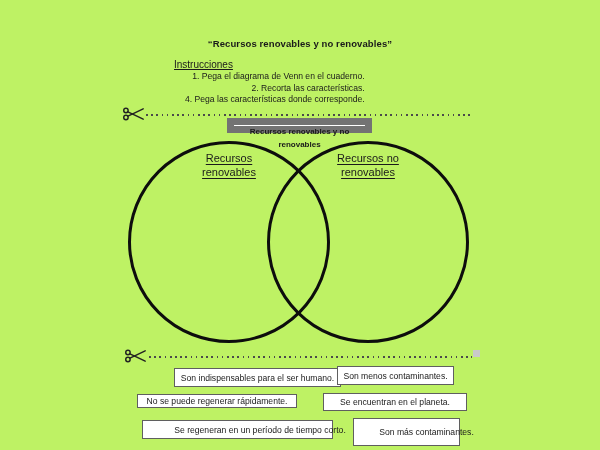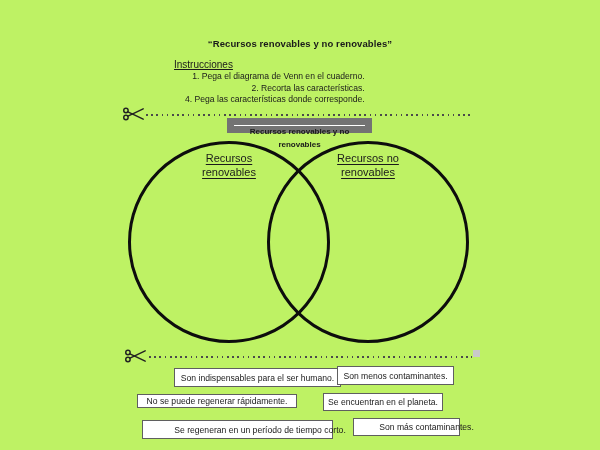--- a/index.html
+++ b/index.html
@@ -104,23 +104,23 @@
     font-size: 8.6px;
     text-align: center;
     display: flex;
     align-items: center;
     justify-content: center;
     white-space: nowrap;
   }
   .card-0 { left: 138px; top: 368px; width: 167px; height: 19px; margin-left: 36px; }
   .card-1 { left: 337px; top: 366px; width: 117px; height: 19px; }
   .card-2 { left: 137px; top: 394px; width: 160px; height: 14px; }
-  .card-3 { left: 323px; top: 393px; width: 120px; height: 18px; }
+  .card-3 { left: 323px; top: 393px; width: 144px; height: 18px; }
   .card-4 { left: 142px; top: 420px; width: 191px; height: 19px; padding-left: 45px; }
-  .card-5 { left: 353px; top: 418px; width: 107px; height: 18px; padding-left: 40px; }
+  .card-5 { left: 353px; top: 418px; width: 107px; height: 28px; padding-left: 40px; }
 </style>
 </head>
 <body>
 
 <div class="page">
 
   <div class="title">“Recursos renovables y no renovables”</div>
   <div class="instructions-heading">Instrucciones</div>
   <div class="instructions-list">
     <div>1.  Pega el diagrama de Venn en el cuaderno.</div>

